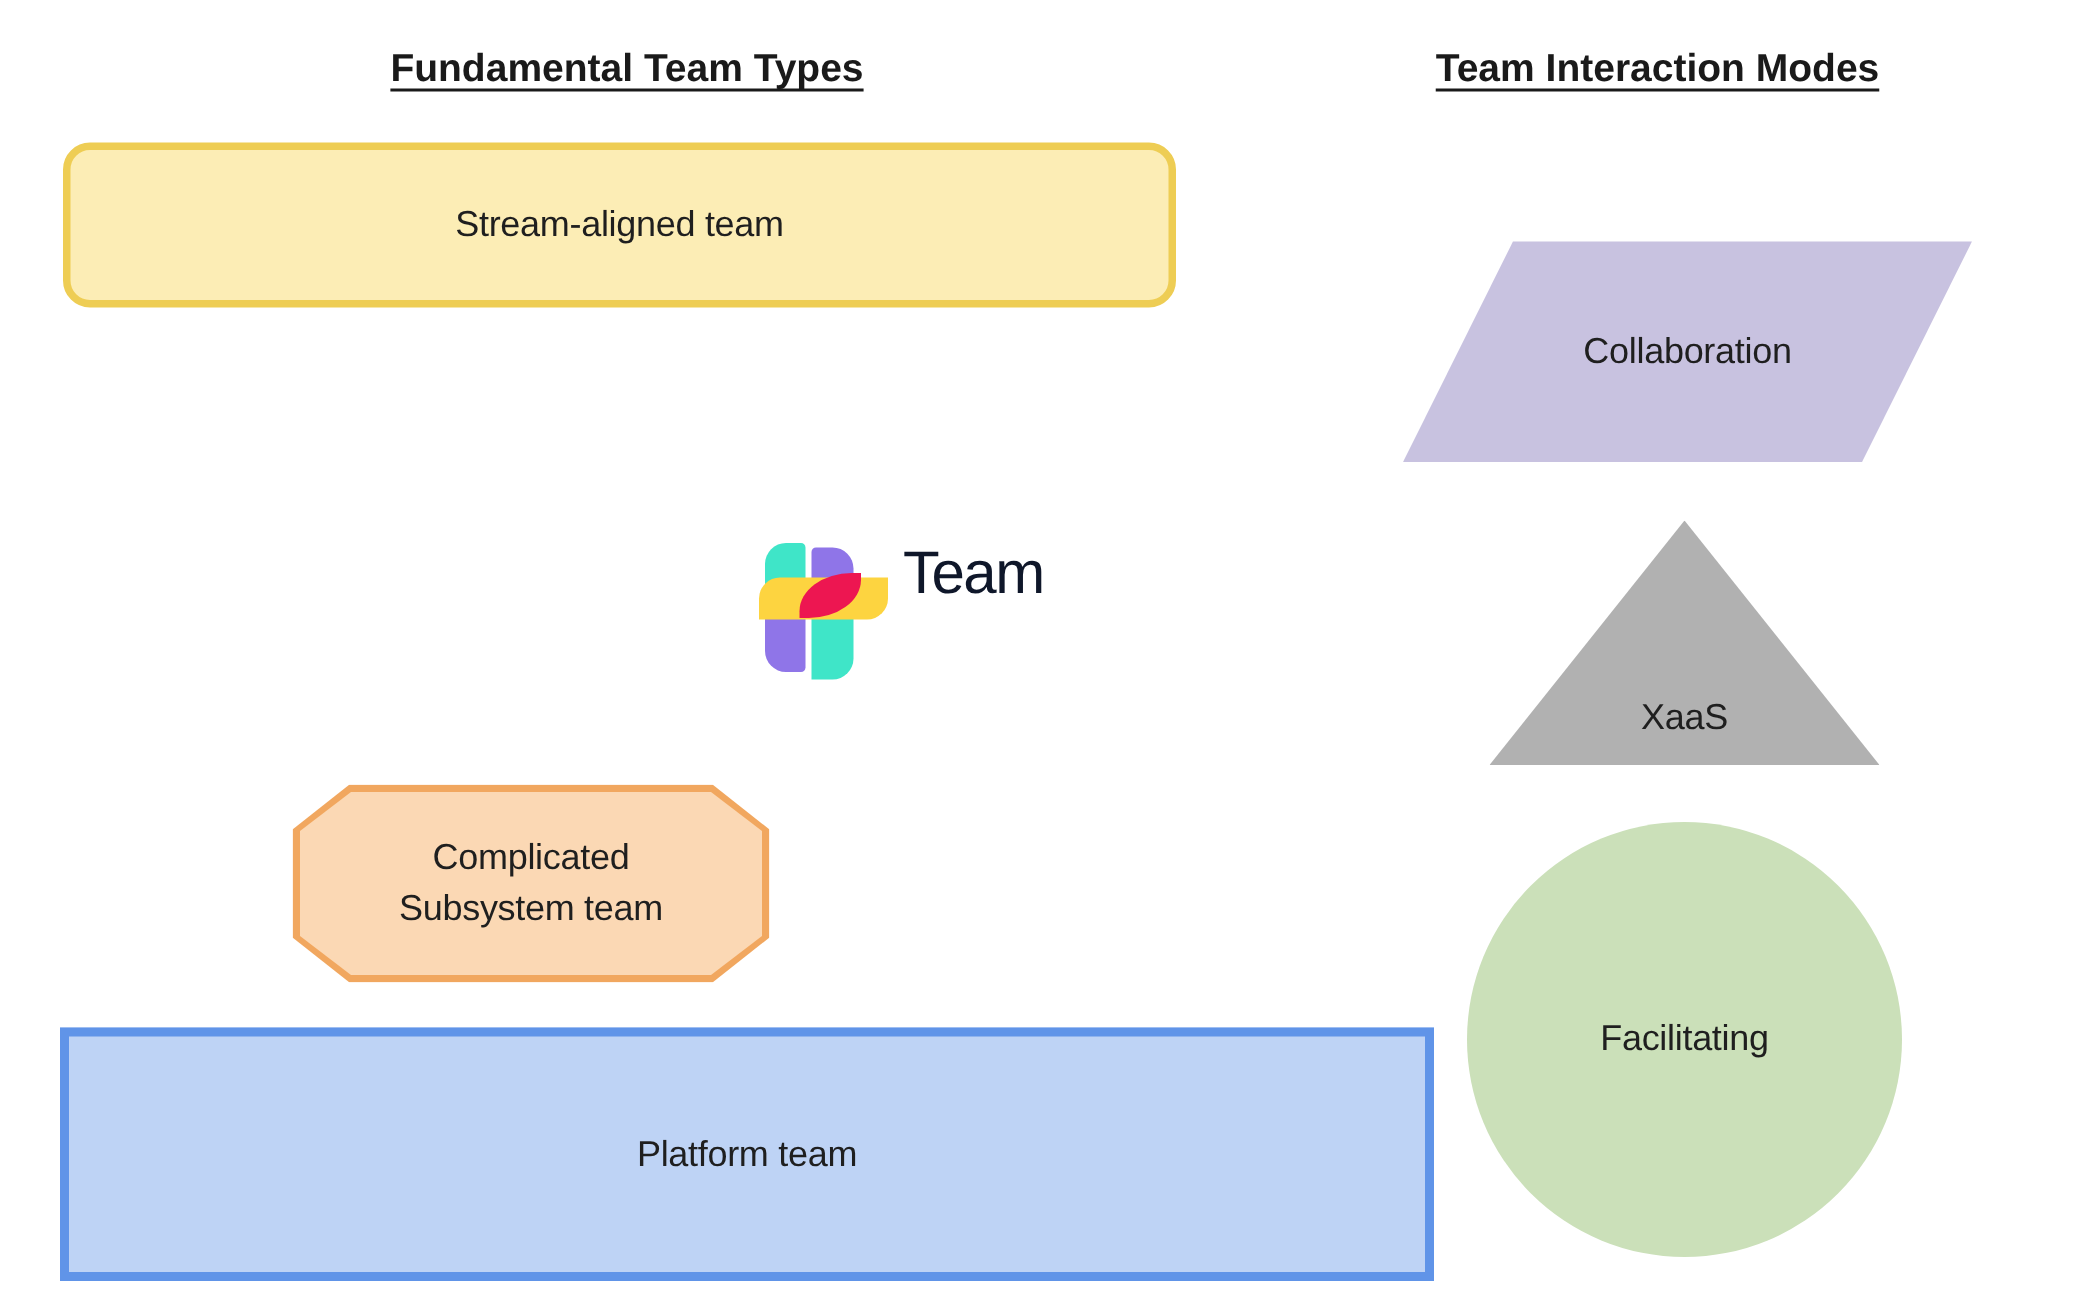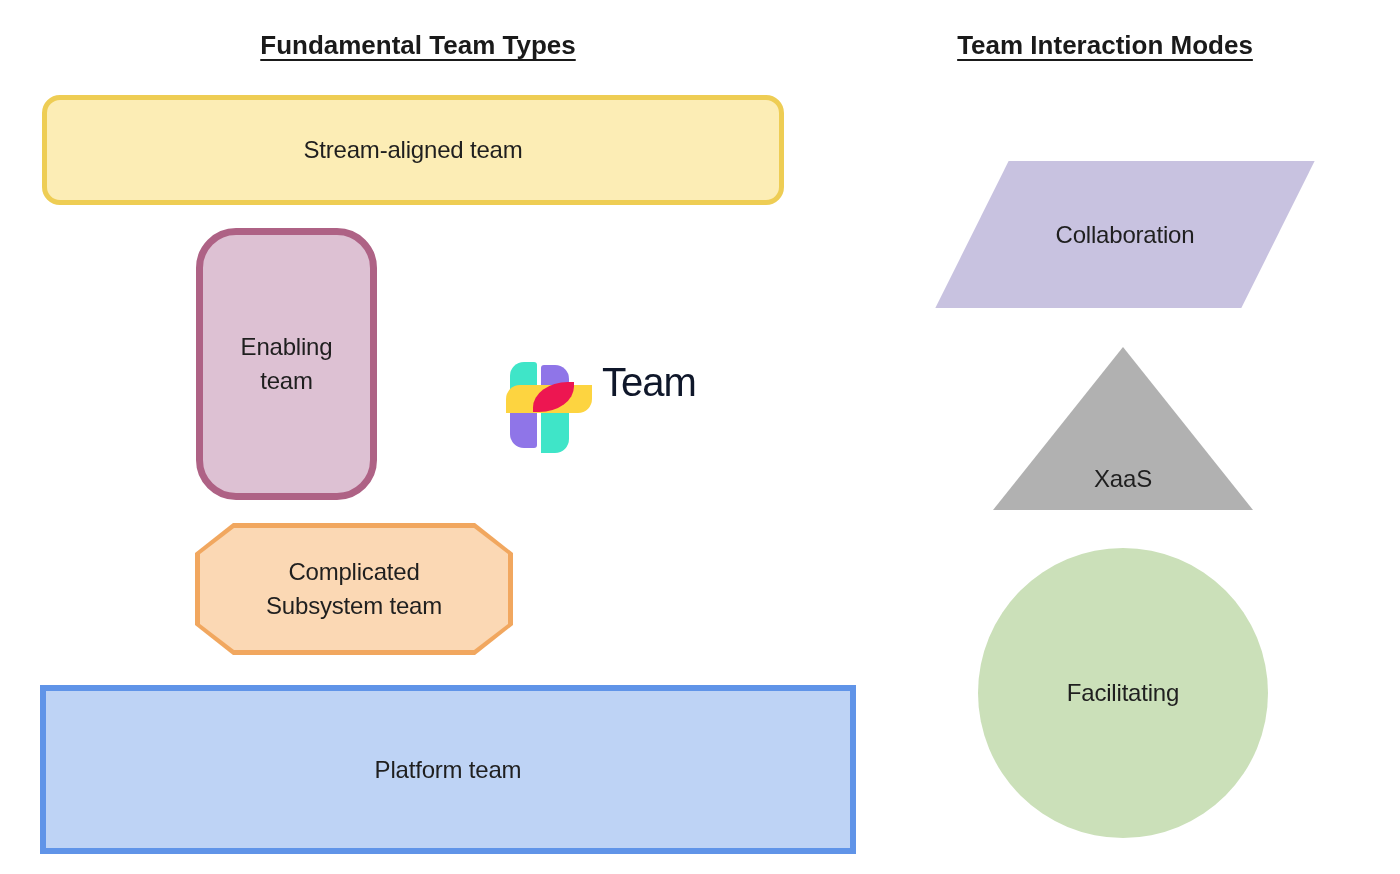--- a/index.html
+++ b/index.html
@@ -57,21 +57,21 @@
   .octagon-inner {
     position: absolute; left: 5px; top: 5px; right: 5px; bottom: 5px;
     background: #fbd8b4;
     clip-path: polygon(34px 0, calc(100% - 34px) 0, 100% 26px, 100% calc(100% - 26px),
                        calc(100% - 34px) 100%, 34px 100%, 0 calc(100% - 26px), 0 26px);
     display: flex; align-items: center; justify-content: center;
   }
   .octagon-inner .shape-label { width: 250px; }
 
   .platform-box {
-    position: absolute; left: 40px; top: 685px; width: 816px; height: 169px;
+    position: absolute; left: 40px; top: 685px; width: 916px; height: 169px;
     background: #bed3f5; border: 6px solid #6094e8;
     display: flex; align-items: center; justify-content: center;
   }
 
   
   .parallelogram {
     position: absolute; left: 972px; top: 161px; width: 306px; height: 147px;
     background: #c8c2e0;
     transform: skewX(-26.5deg);
   }
@@ -116,23 +116,20 @@
 <div class="canvas">
 
   <div class="heading heading-right">Team Interaction Modes</div>
 
   <div class="heading heading-left">Fundamental Team Types</div>
 
   <div class="stream-box">
     <div class="shape-label">Stream-aligned team</div>
   </div>
 
-  <div class="enabling-box">
-    <div class="shape-label">Enabling team</div>
-  </div>
 
   <div class="octagon-outer">
     <div class="octagon-inner">
       <div class="shape-label">Complicated Subsystem team</div>
     </div>
   </div>
 
   <div class="platform-box">
     <div class="shape-label">Platform team</div>
   </div>

